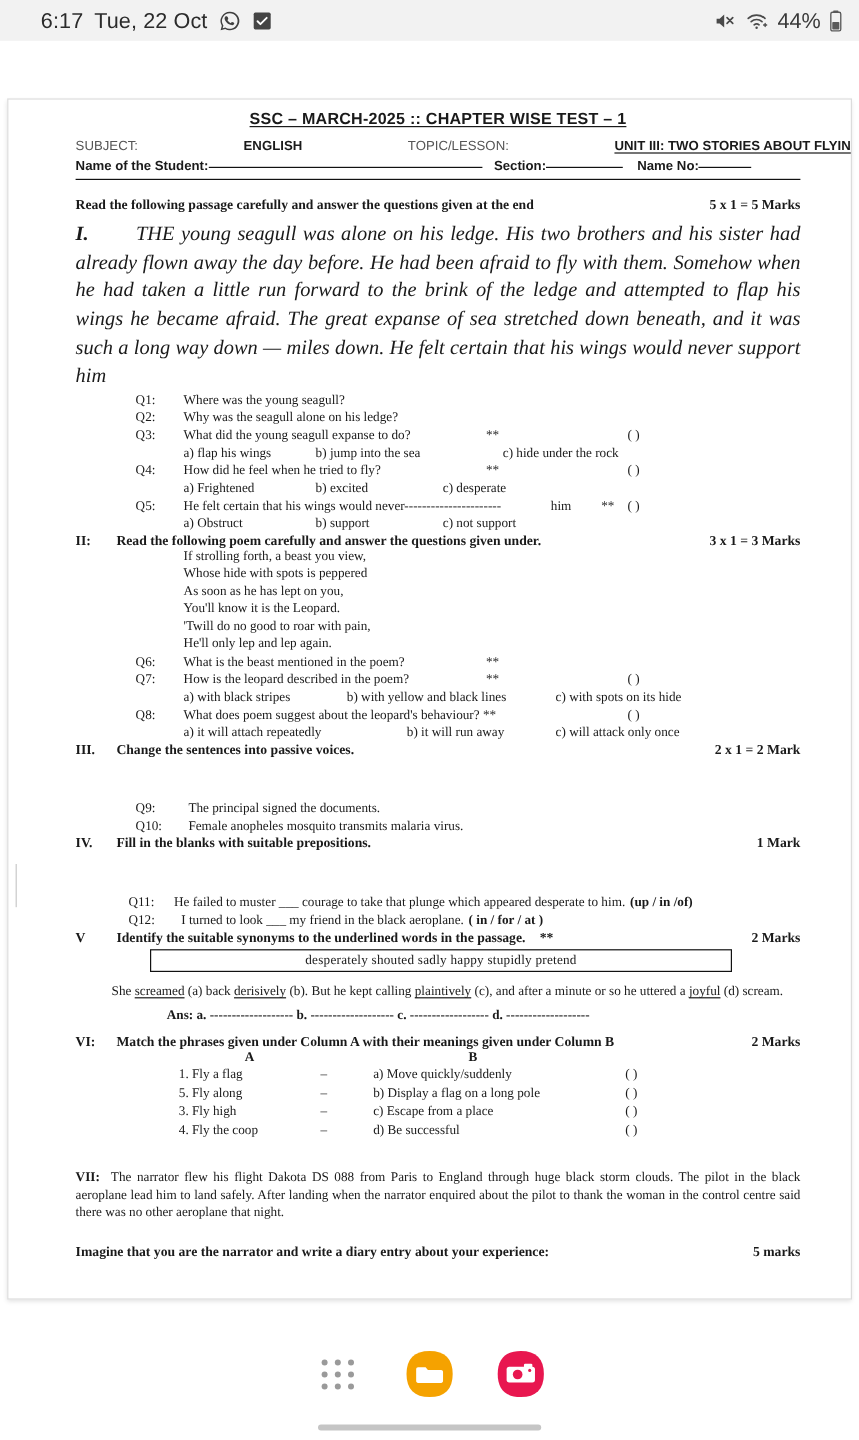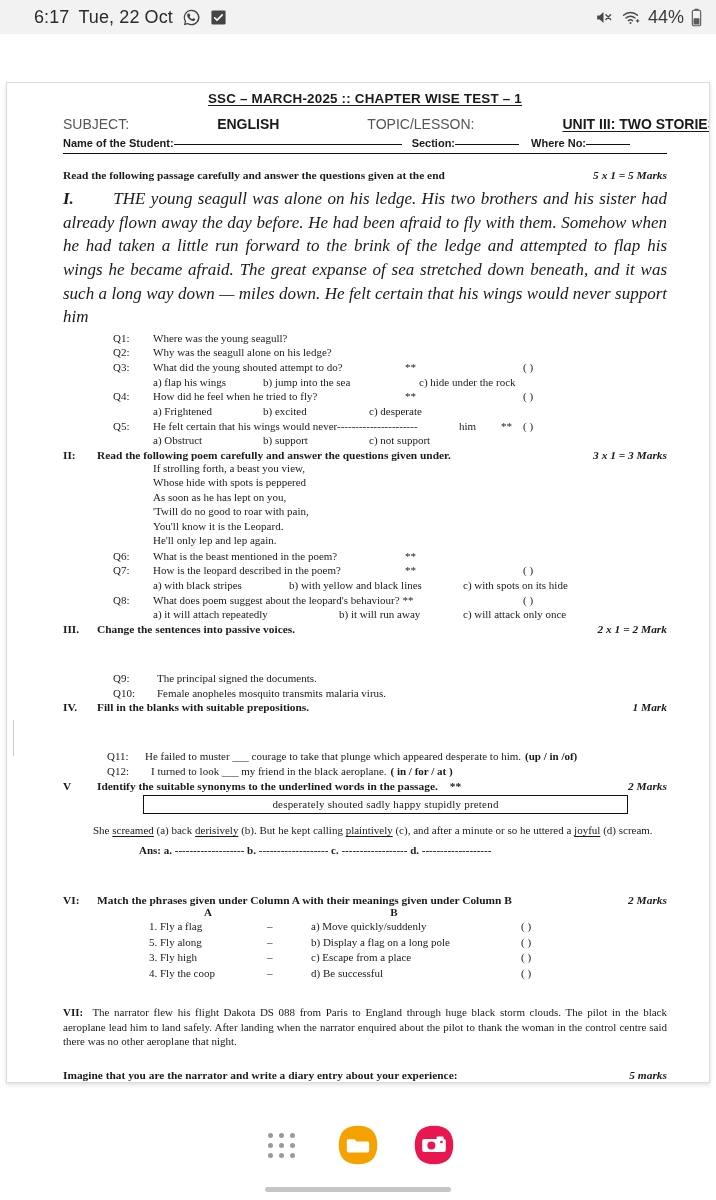--- a/index.html
+++ b/index.html
@@ -47,21 +47,21 @@
     text-align: center; font-weight: bold; font-size: 11.2px;
     letter-spacing: .1px; margin-top: 87px;
   }
   #hdr-title2 {
     text-align: center; font-weight: bold; font-size: 13.4px;
     text-decoration: underline; text-underline-offset: 2px;
     margin-top: 8px; letter-spacing: .2px;
   }
   #hdr-meta {
     display: flex; align-items: flex-end;
-    margin-top: 10px; font-size: 14px;
+    margin-top: 10px; font-size: 11px;
     white-space: nowrap;
     gap: 44px;
   }
   #hdr-meta .lbl { color: #555; }
   #hdr-meta .b { font-weight: bold; }
   #hdr-meta .u { font-weight: bold; text-decoration: underline; text-underline-offset: 1.5px; }
   .gap-a { width: 12px; display: inline-block; }
   .gap-b { width: 14px; display: inline-block; }
 
   #hdr-name-row {
@@ -72,21 +72,21 @@
   .rule { border-bottom: 1.3px solid #111; display: inline-block; position: relative; top: -2px; }
   #hdr-rule-bottom {
     border-bottom: 1.6px solid #111;
     margin-top: 4px; width: 100%;
   }
 
   
   .blk { font-family: "Liberation Serif", serif; font-size: 11px; line-height: 1.33; margin-top: 36px; }
   .row { display: flex; align-items: flex-end; }
   .bold { font-weight: bold; }
-  .rm { margin-left: auto; font-style: italic; }
+  .rm { margin-left: auto; }
   .roman { width: 34px; flex: none; font-weight: bold; }
   .qn { width: 40px; flex: none; }
   .qn-w { width: 44px; flex: none; }
 
   .sec-head {
     display: flex; font-weight: bold; font-size: 11.4px;
     font-family: "Liberation Serif", serif;
   }
 
   .passage {
@@ -96,21 +96,21 @@
   }
 
   .indent-q { padding-left: 50px; }
   .indent-opt { padding-left: 90px; }
   .poem-line { padding-left: 90px; font-family: "Liberation Serif", serif; font-size: 11px; line-height: 1.32; }
 
   .paren { font-family: "Liberation Serif", serif; }
 
   
   #wordbank {
-    margin-left: 80px; margin-top: 3px;
+    margin-left: 62px; margin-top: 3px;
     width: 485px;
     border: 1.2px solid #111;
     text-align: center;
     font-family: "Liberation Serif", serif;
     font-size: 11px; padding: 2px 0 3px;
     letter-spacing: .2px;
   }
   #sec-v-bar {
     position: absolute; left: 6px; top: 637px;
     width: 1px; height: 36px; background: #c9c9c9;
@@ -212,21 +212,21 @@
       <span class="b">Time: 45 mts</span>
     </div>
 
     <div id="hdr-name-row">
       <span>Name of the Student:</span>
       <span class="rule" style="width:228px"></span>
       <span style="width:10px;display:inline-block"></span>
       <span>Section:</span>
       <span class="rule" style="width:64px"></span>
       <span style="width:12px;display:inline-block"></span>
-      <span>Where No:</span>
+      <span>Name No:</span>
       <span class="rule" style="width:44px"></span>
     </div>
     <div id="hdr-rule-bottom"></div>
 
     <div class="sec-head" style="margin-top:15px">
       <span>Read the following passage carefully and answer the questions given at the end</span>
       <span class="rm">5 x 1 = 5 Marks</span>
     </div>
 
     <div class="passage" style="margin-top:6px">
@@ -238,21 +238,21 @@
       <div class="row indent-q">
         <span class="qn">Q1:</span>
         <span>Where was the young seagull?</span>
       </div>
       <div class="row indent-q">
         <span class="qn">Q2:</span>
         <span>Why was the seagull alone on his ledge?</span>
       </div>
       <div class="row indent-q">
         <span class="qn">Q3:</span>
-        <span style="width:252px;flex:none">What did the young shouted attempt to do?</span>
+        <span style="width:252px;flex:none">What did the young seagull expanse to do?</span>
         <span style="width:118px;flex:none">**</span>
         <span class="paren">(    )</span>
       </div>
       <div class="row indent-opt">
         <span style="width:110px;flex:none">a) flap his wings</span>
         <span style="width:156px;flex:none">b) jump into the sea</span>
         <span>c) hide under the rock</span>
       </div>
       <div class="row indent-q">
         <span class="qn">Q4:</span>
@@ -281,22 +281,22 @@
 
     <div class="sec-head" style="margin-top:1px">
       <span class="roman">II:</span>
       <span>Read the following poem carefully and answer the questions given under.</span>
       <span class="rm">3 x 1 = 3 Marks</span>
     </div>
     <div>
       <div class="poem-line">If strolling forth, a beast you view,</div>
       <div class="poem-line">Whose hide with spots is peppered</div>
       <div class="poem-line">As soon as he has lept on you,</div>
+      <div class="poem-line">You'll know it is the Leopard.</div>
       <div class="poem-line">'Twill do no good to roar with pain,</div>
-      <div class="poem-line">You'll know it is the Leopard.</div>
       <div class="poem-line">He'll only lep and lep again.</div>
     </div>
 
     <div class="blk" style="margin-top:1px">
       <div class="row indent-q">
         <span class="qn">Q6:</span>
         <span style="width:252px;flex:none">What is the beast mentioned in the poem?</span>
         <span>**</span>
       </div>
       <div class="row indent-q">
@@ -365,21 +365,21 @@
       <span>**</span>
       <span class="rm">2 Marks</span>
     </div>
     <div id="wordbank">desperately    shouted  sadly      happy   stupidly   pretend</div>
 
     <div class="blk" style="margin-top:9px; text-align:justify">
       <span style="display:inline-block;width:30px"></span><span>She </span><span class="u-word">screamed</span><span> (a) back </span><span class="u-word">derisively</span><span> (b).  But he kept calling </span><span class="u-word">plaintively</span><span> (c), and after a minute or so he uttered a </span><span class="u-word">joyful</span><span> (d) scream.</span>
     </div>
     <div class="blk bold" style="padding-left:76px;margin-top:5px">Ans: a. ------------------- b. ------------------- c. ------------------ d. -------------------</div>
 
-    <div class="sec-head" style="margin-top:36px">
+    <div class="sec-head" style="margin-top:9px">
       <span class="roman">VI:</span>
       <span>Match the phrases given under Column A with their meanings given under Column B</span>
       <span class="rm">2 Marks</span>
     </div>
     <div id="colhead">
       <span class="ca">A</span>
       <span class="cb">B</span>
     </div>
     <div id="match-tbl">
       <div class="mrow">

